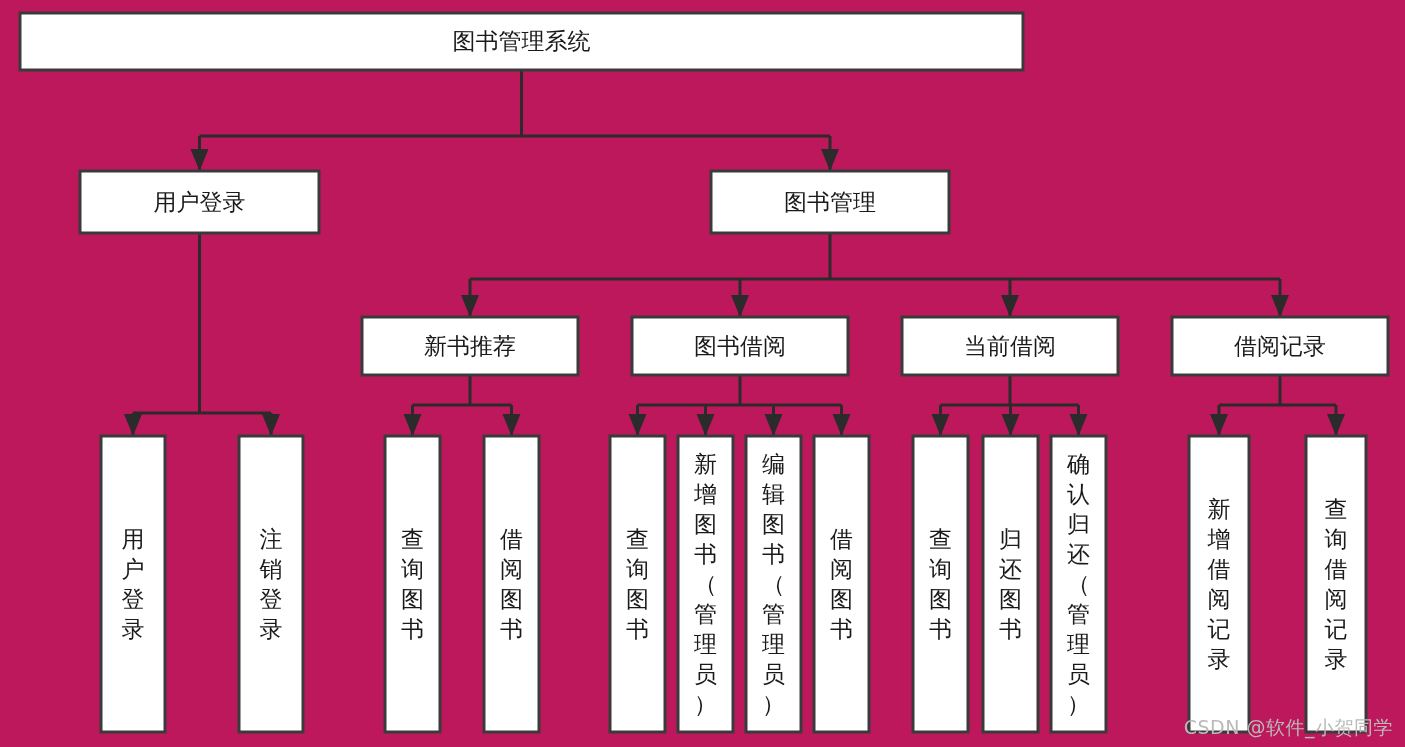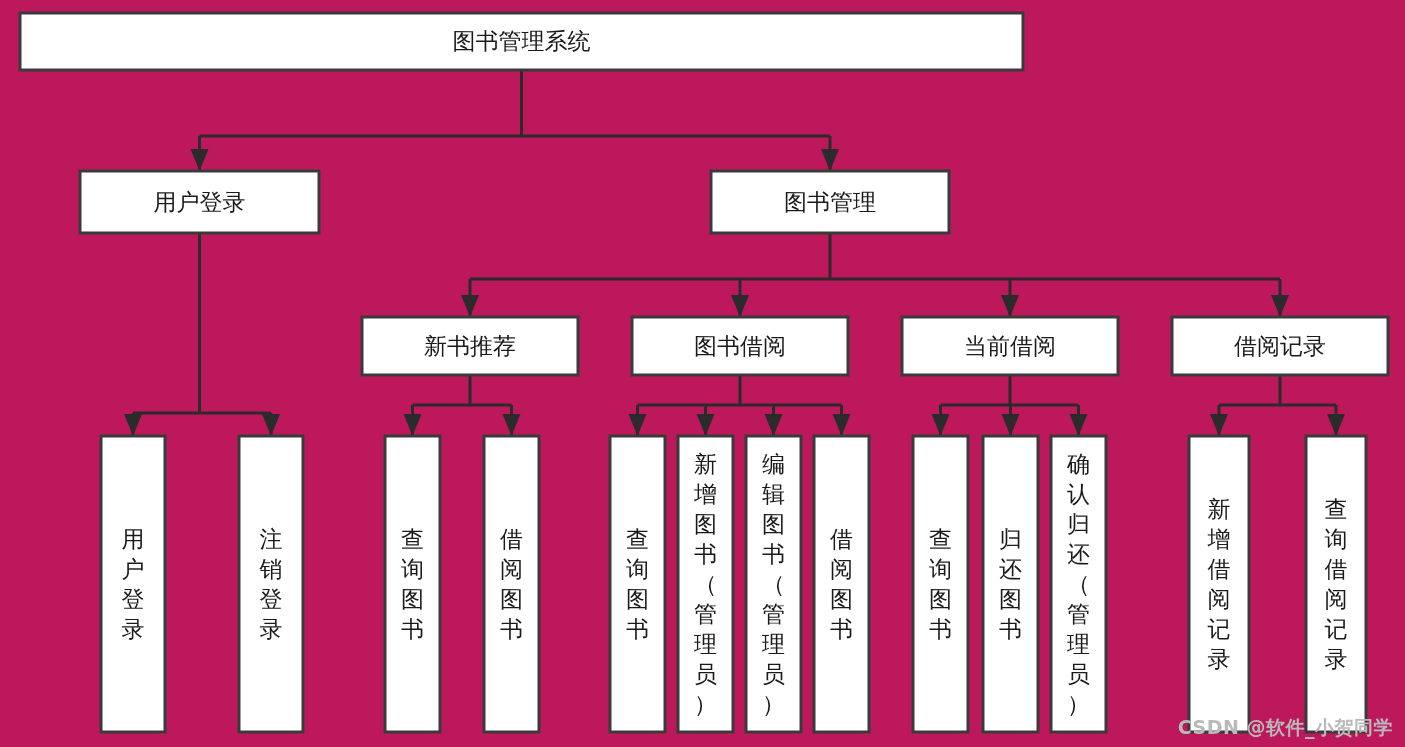--- a/index.html
+++ b/index.html
@@ -60,21 +60,20 @@
   .watermark-text {
     position: absolute;
     right: 12px;
     bottom: 6px;
     font-family: "DejaVu Sans", "Liberation Sans", sans-serif;
     font-size: 19px;
     color: #b9b9b9;
     letter-spacing: 0.5px;
     white-space: nowrap;
     user-select: none;
-    font-weight: bold;
   }
 </style>
 </head>
 <body>
 
 <div id="diagram-root">
 
   <svg id="tree-svg" viewBox="0 0 1405 747">
     <defs></defs>
     <g id="edges-layer">

